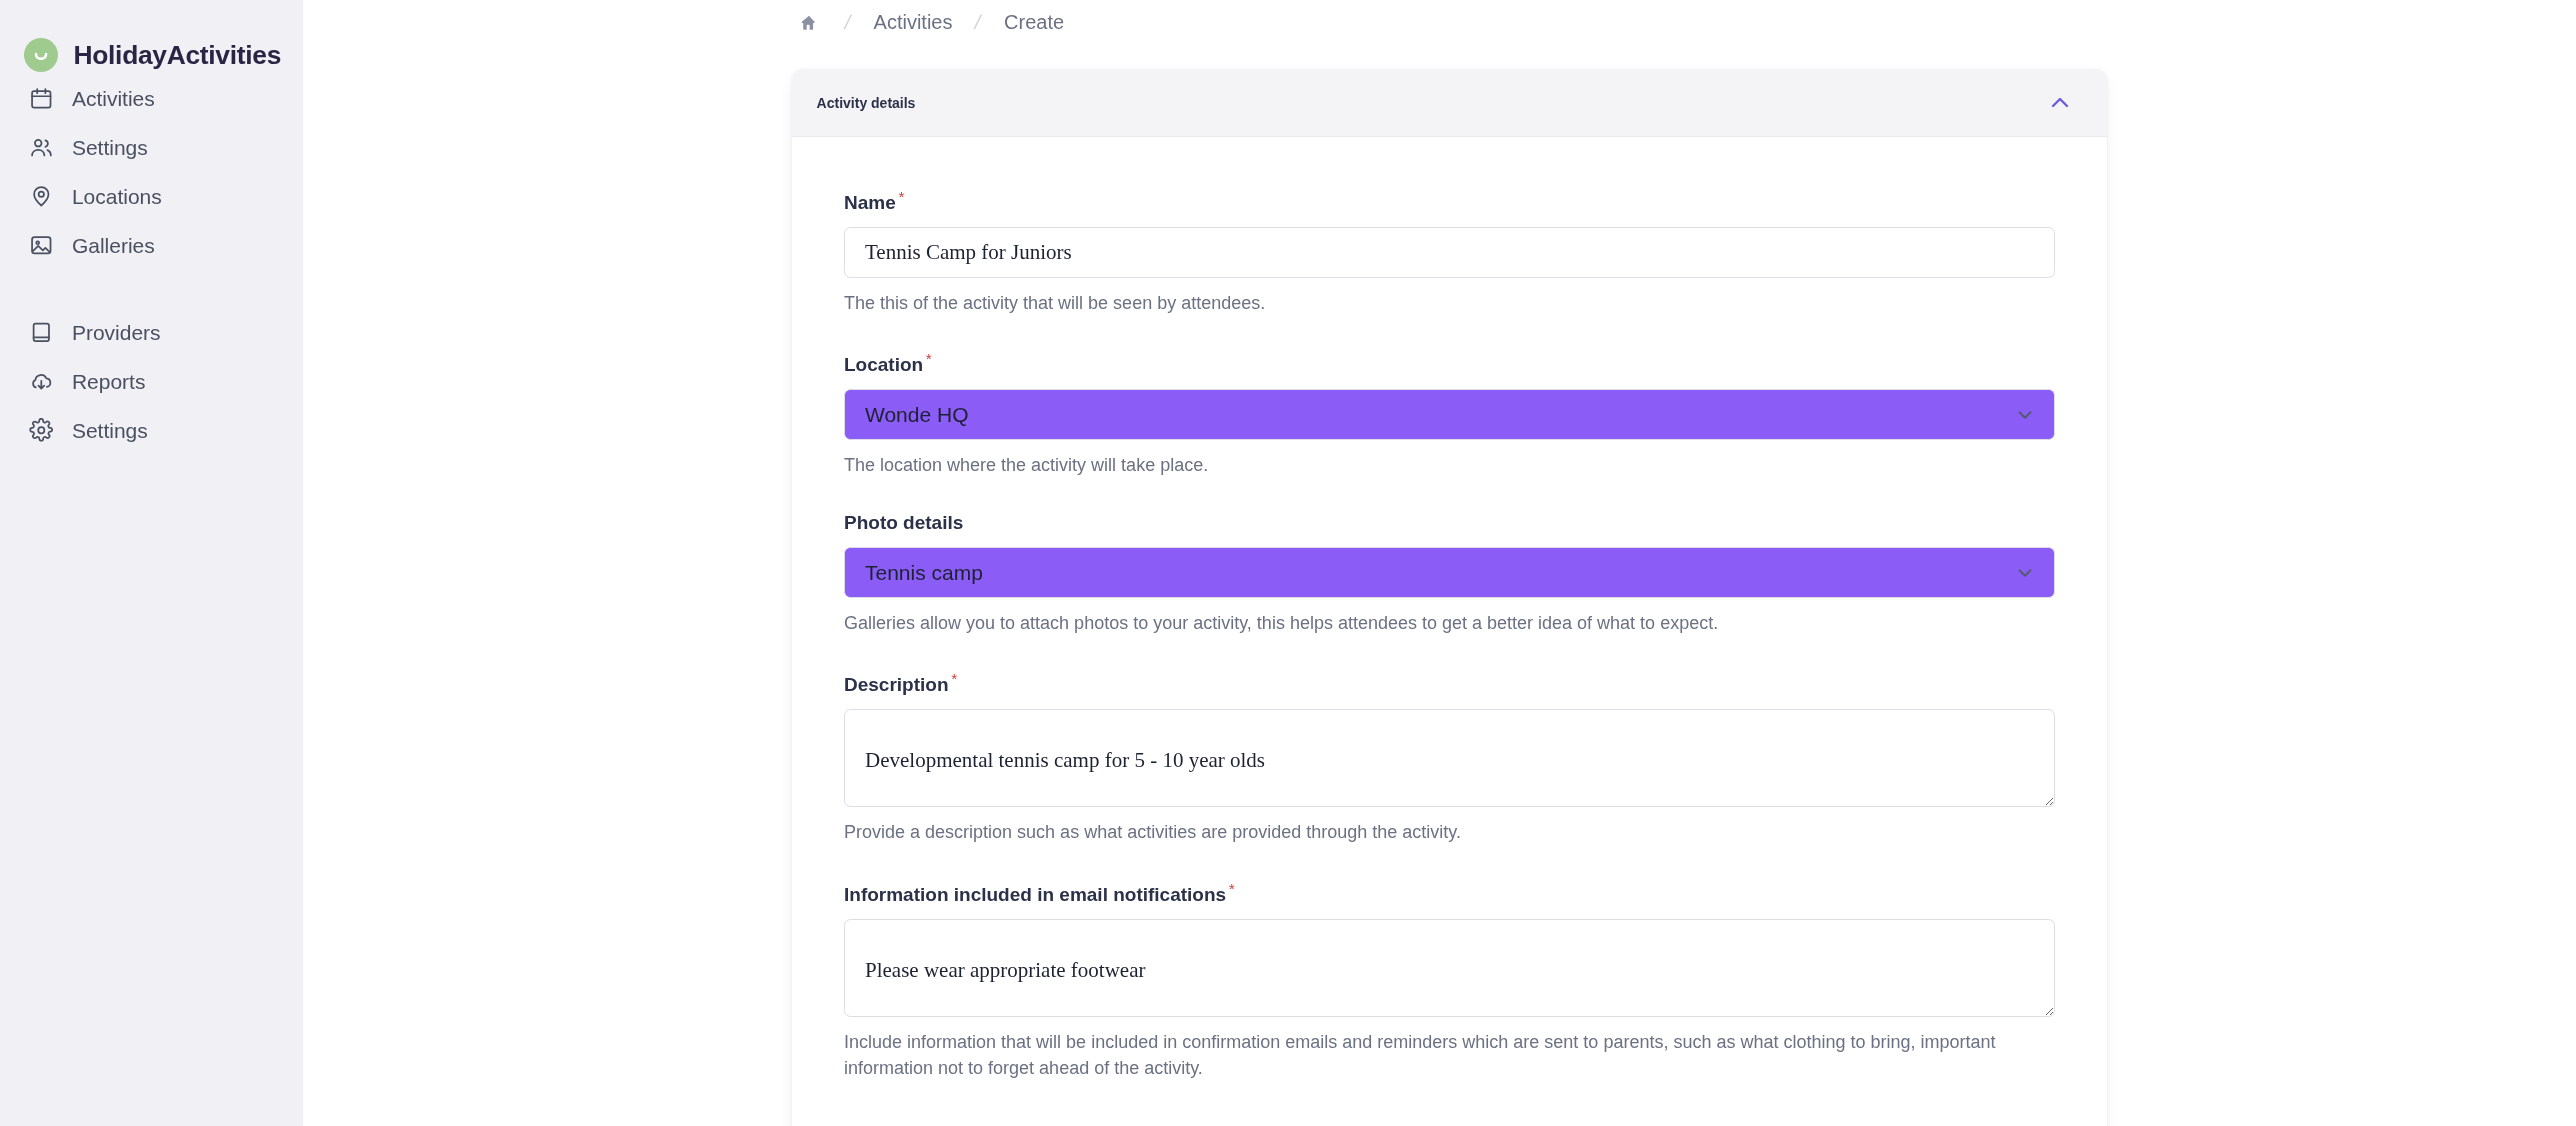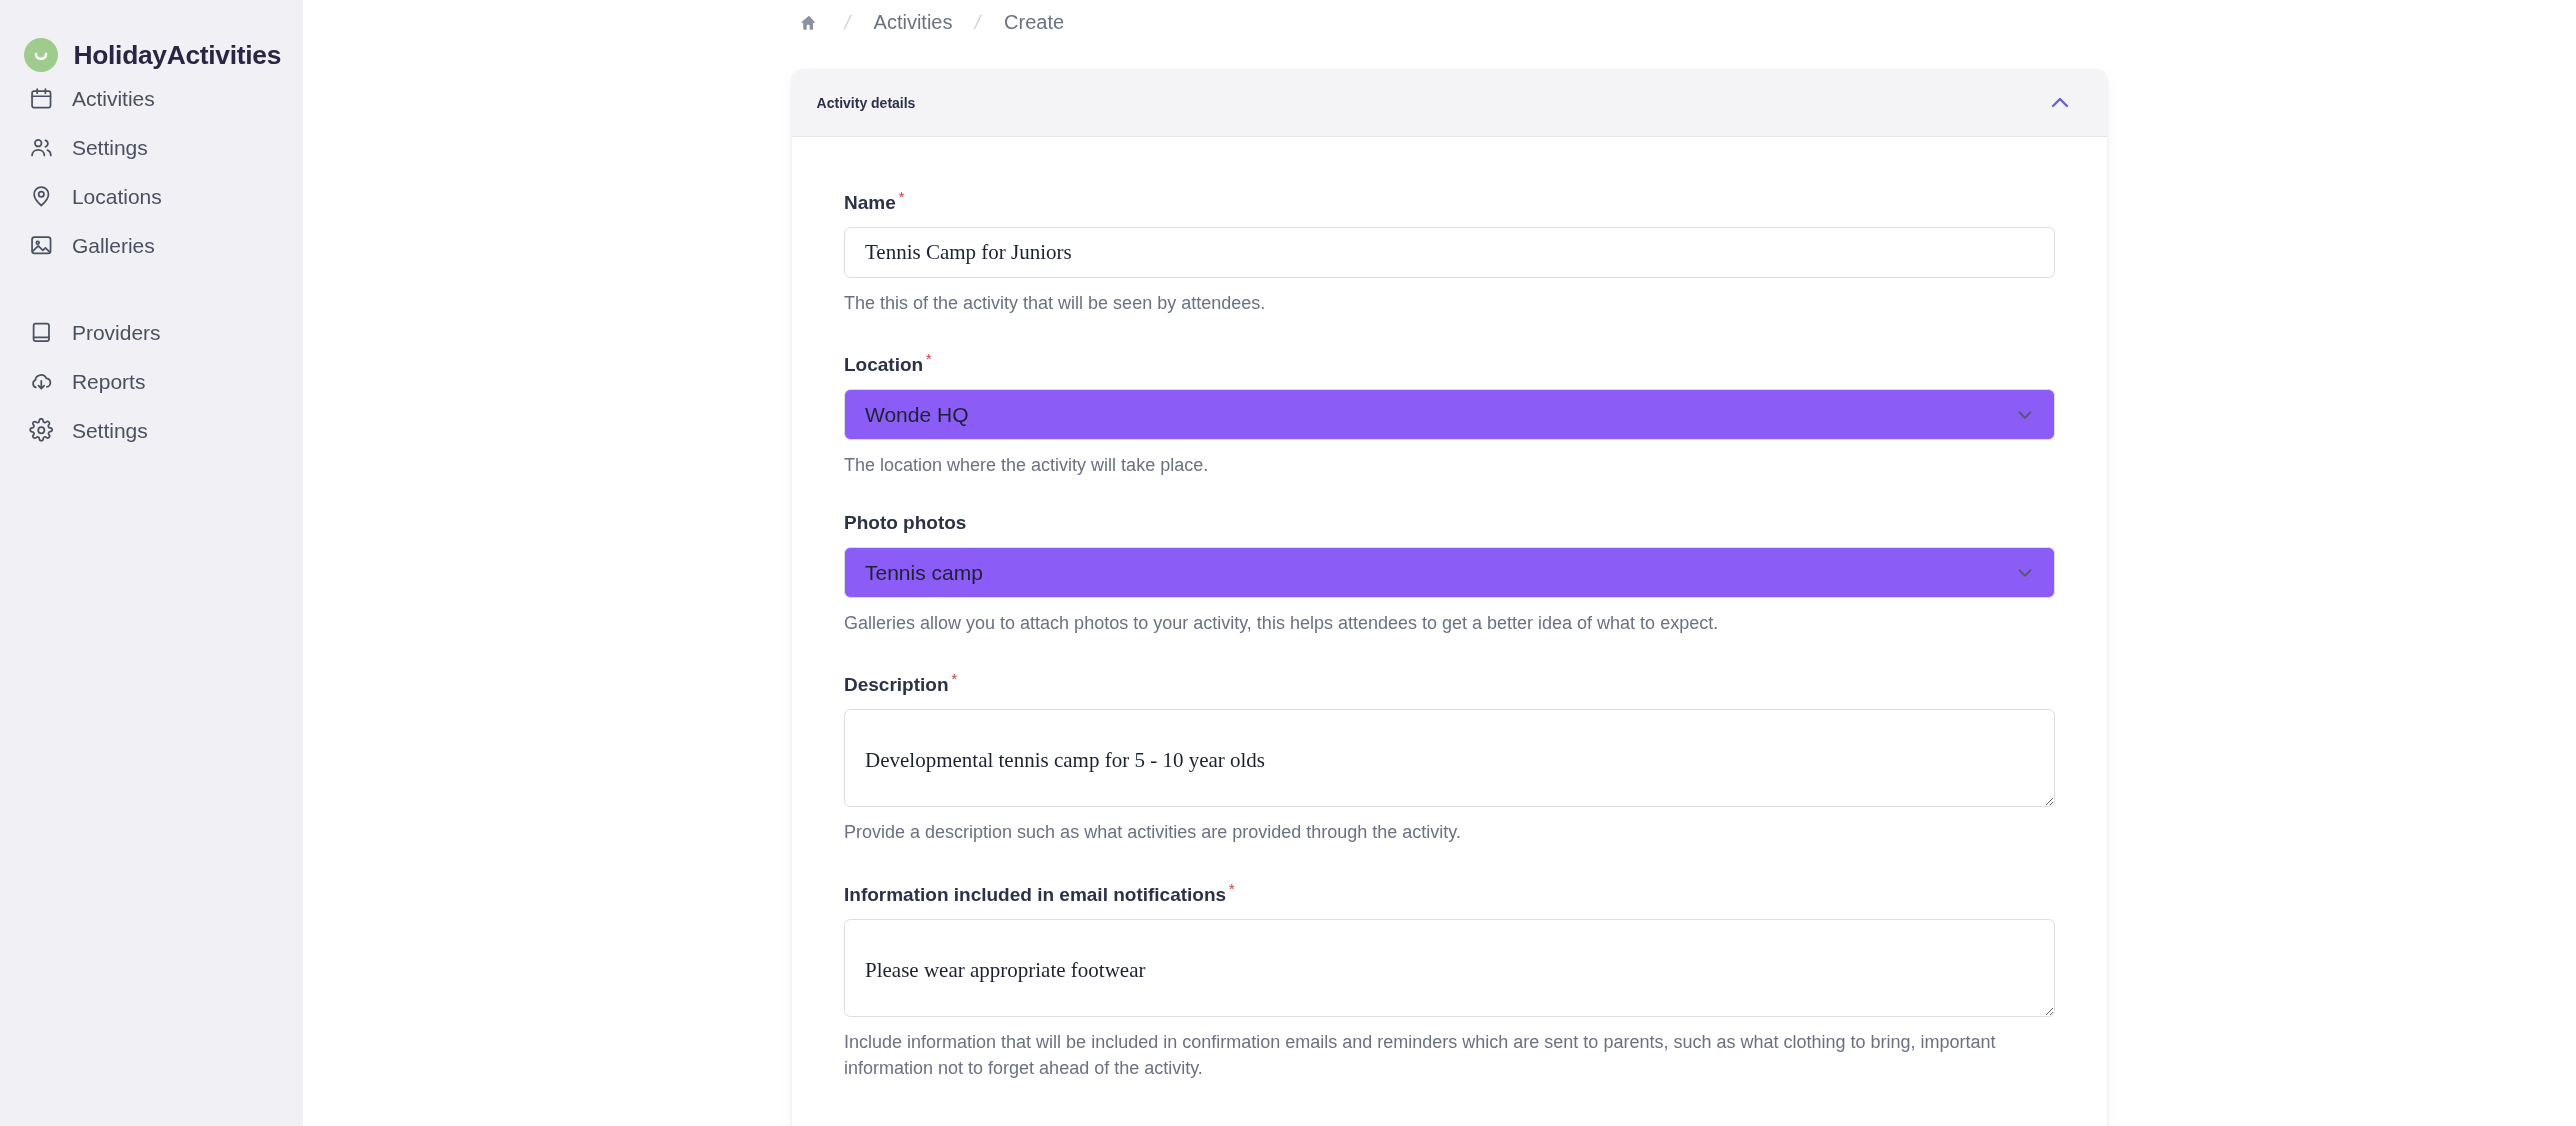--- a/index.html
+++ b/index.html
@@ -362,21 +362,21 @@
                   <path d="M6 9l6 6 6-6"></path>
                 </svg>
               </span>
             </div>
           </div>
           <div class="help">The location where the activity will take place.</div>
         </div>
 
         <div class="field">
           <label class="field-label">
-            <span>Photo photos</span>
+            <span>Photo details</span>
           </label>
           <div class="select-wrap">
             <div class="select-box">
               <span>Tennis camp</span>
               <span class="select-caret">
                 <svg width="22" height="22" viewBox="0 0 24 24" fill="none" stroke="currentColor" stroke-width="2.1" stroke-linecap="round" stroke-linejoin="round">
                   <path d="M6 9l6 6 6-6"></path>
                 </svg>
               </span>
             </div>

